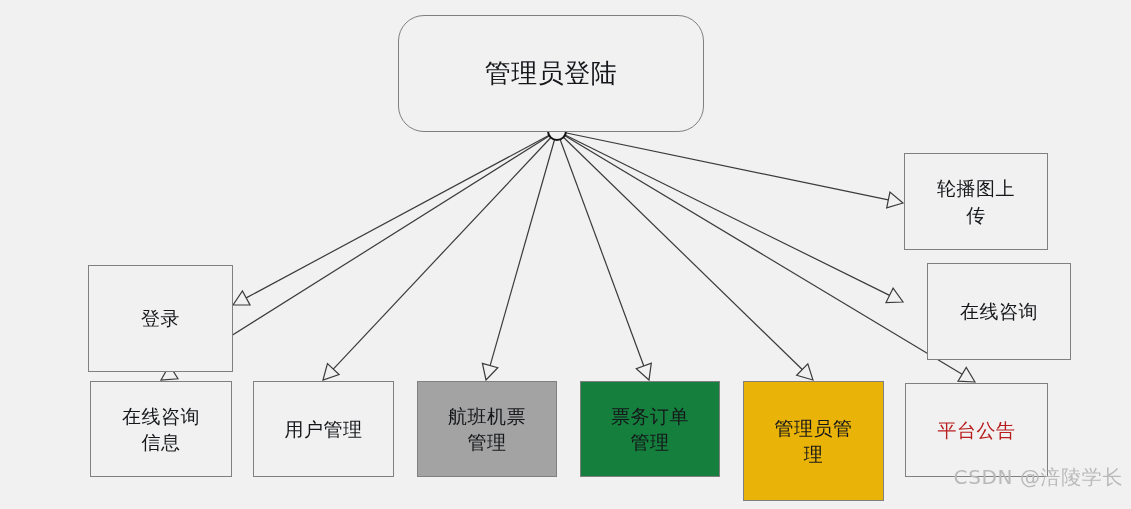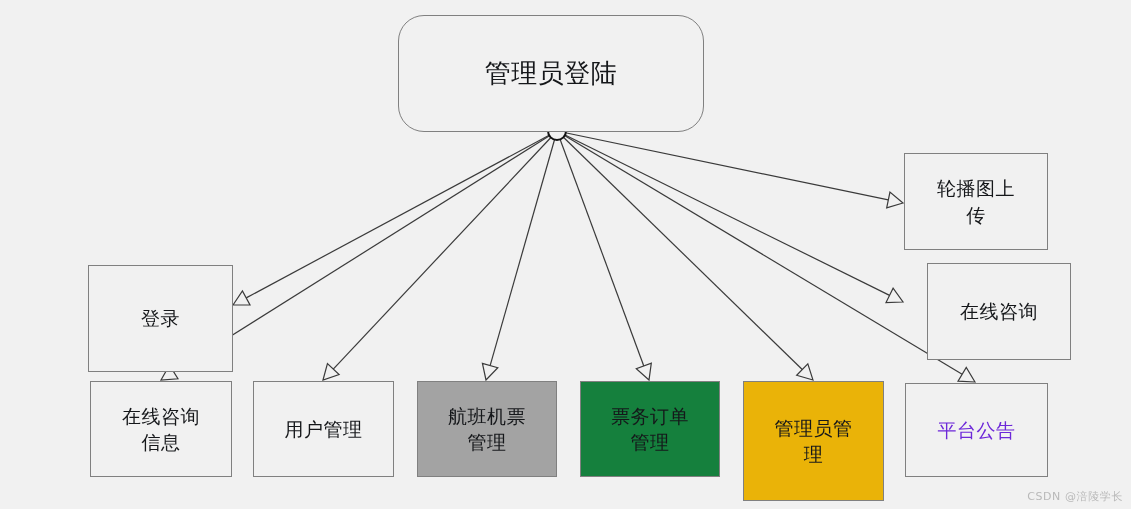--- a/index.html
+++ b/index.html
@@ -51,22 +51,22 @@
   .node.actor-node {
     font-size: 26px;
     border-radius: 26px;
   }
   .node.case-node {
     font-size: 19px;
   }
   .watermark {
     position: absolute;
     right: 8px;
-    bottom: 5px;
-    font-size: 11px;
+    bottom: 18px;
+    font-size: 20px;
     color: #b9b9b9;
     letter-spacing: 0.6px;
     font-family: "DejaVu Sans", "Liberation Sans", sans-serif;
   }
 </style>
 </head>
 <body>
 
 <div id="diagram-root">
 
@@ -118,19 +118,19 @@
 管理</span>
       </div>
       <div class="node case-node" style="left: 580px; top: 381px; width: 140px; height: 96px; border-color: rgb(128, 128, 128); background: #15803d; color: rgb(21, 23, 26);">
         <span class="node-label">票务订单
 管理</span>
       </div>
       <div class="node case-node" style="left: 743px; top: 381px; width: 141px; height: 120px; border-color: rgb(128, 128, 128); background: #eab308; color: rgb(21, 23, 26);">
         <span class="node-label">管理员管
 理</span>
       </div>
-      <div class="node case-node" style="left: 905px; top: 383px; width: 143px; height: 94px; border-color: rgb(128, 128, 128); background: rgb(241, 241, 241); color: #6d28d9;">
+      <div class="node case-node" style="left: 905px; top: 383px; width: 143px; height: 94px; border-color: rgb(128, 128, 128); background: rgb(241, 241, 241); color: #b91c1c;">
         <span class="node-label">平台公告</span>
       </div>
     </div>
 
   <div class="watermark">CSDN @涪陵学长</div>
 </div>
 
 </body></html>

